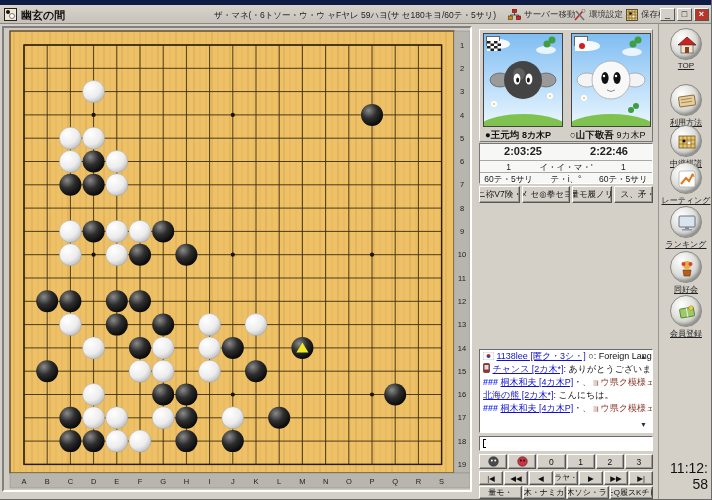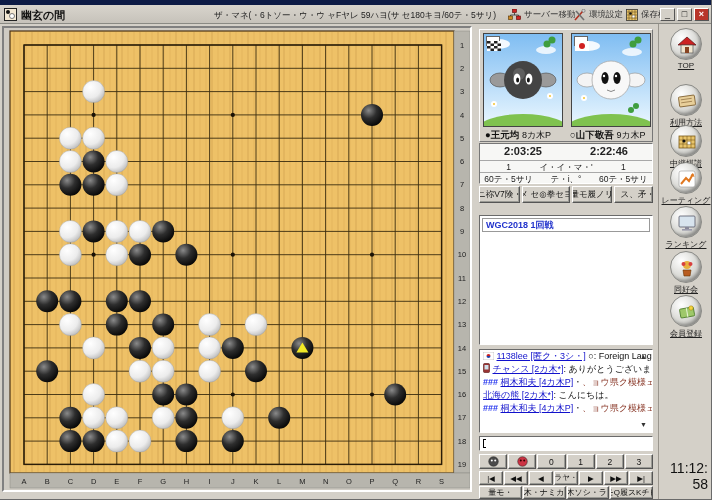--- a/index.html
+++ b/index.html
@@ -427,21 +427,21 @@
         </svg>
         <div class="flag">
           <svg width="14" height="10" viewBox="0 0 14 10">
             <rect width="14" height="10" fill="#fff"></rect>
               <circle cx="7" cy="5" r="3" fill="#d02020"></circle>
           </svg>
         </div>
       </div>
       <div class="nameline" style="left:5px;">
         <span>●</span><span>王元均</span>
-        <span style="font-weight:normal;font-size:9px;">8カ木P</span>
+        <span style="font-weight:bold;font-size:9px;">8カ木P</span>
       </div>
       <div class="nameline" style="left:90px;">
         <span>○</span><span>山下敬吾</span>
         <span style="font-weight:normal;font-size:9px;">9カ木P</span>
       </div>
     </div>
 
     <div class="clock-box">
       <div class="clk-row clk-times">
         <div class="clk-cell">2:03:25</div>
@@ -459,23 +459,20 @@
       </div>
     </div>
 
     <div class="action-row" id="action-row">
         <div class="btn3d">ニ祢V7険・</div>
         <div class="btn3d">メ セ◎拳セヨ</div>
         <div class="btn3d">量モ履ノリ</div>
         <div class="btn3d">、ス、矛・</div>
       </div>
 
-    <div class="info-box box-sunken">
-      <div class="info-head">WGC2018 1回戦</div>
-    </div>
 
     <div class="chat-box box-sunken">
       <div id="chat-lines">
           <div class="chat-line"><svg width="11" height="8" viewBox="0 0 11 8" style="vertical-align:-1px">
               <rect width="11" height="8" fill="#fff" stroke="#999" stroke-width="0.5"></rect>
               <path d="M3.5 4 A2 2 0 0 1 7.5 4 Z" fill="#cc2222"></path>
               <path d="M7.5 4 A2 2 0 0 1 3.5 4 Z" fill="#2244aa"></path>
             </svg> <span class="chat-link">1138lee [匿ク・3シ・]</span><span> ○: </span><span>Foreign Language</span></div>
           <div class="chat-line"><svg width="7" height="10" viewBox="0 0 7 10" style="vertical-align:-1px">
               <rect x="0.5" y="0.5" width="6" height="9" rx="1" fill="#993333" stroke="#551111" stroke-width="0.6"></rect>

